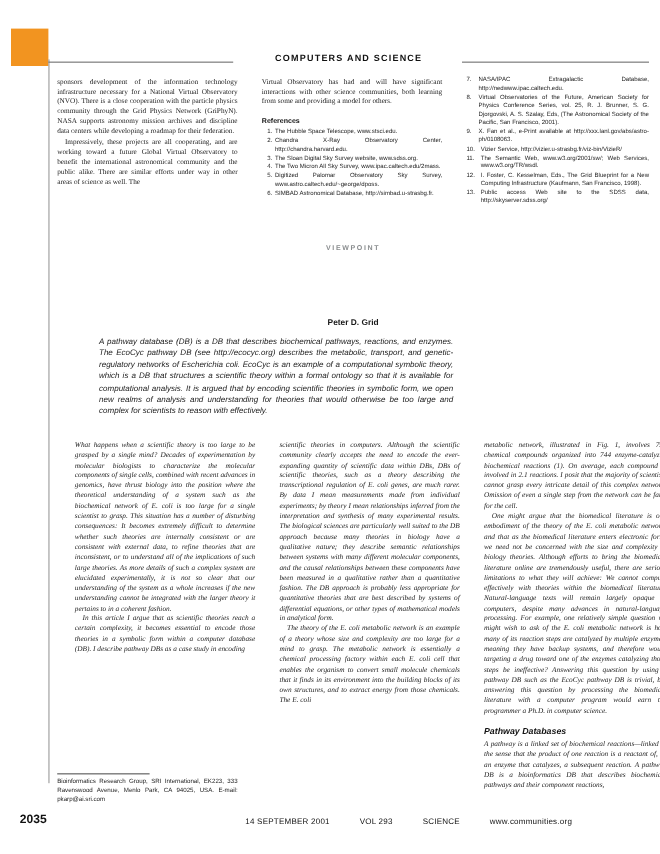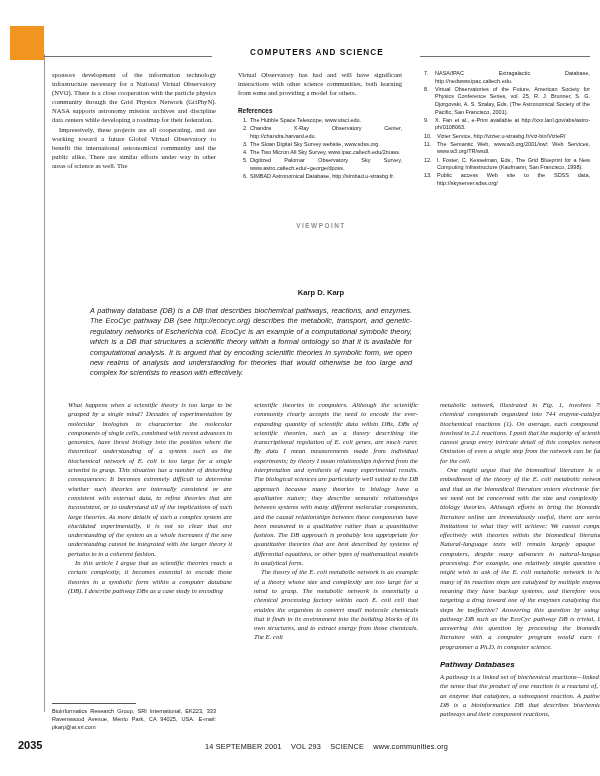--- a/index.html
+++ b/index.html
@@ -234,21 +234,21 @@
   }
   .footer-line {
     position: absolute;
     left: 205px;
     top: 742px;
     font-family: "Liberation Sans", sans-serif;
     font-size: 7.3px;
     letter-spacing: 0.2px;
     color: #111;
   }
-  .footer-line span { margin-right: 7px; }
+  .footer-line span { margin-right: 7px; margin-left: 18px; }
   .footer-line span:last-child { margin-right: 0; }
 </style>
 </head>
 <body>
 
 <div id="page">
 
   <div class="orange-tab"></div>
   <div class="left-rule"></div>
 
@@ -286,21 +286,21 @@
         <li style="position:relative;padding-left:13px"><span style="position:absolute;left:0">10.</span><span>Vizier Service, http://vizier.u-strasbg.fr/viz-bin/VizieR/</span></li>
         <li style="position:relative;padding-left:13px"><span style="position:absolute;left:0">11.</span><span>The Semantic Web, www.w3.org/2001/sw/; Web Services, www.w3.org/TR/wsdl.</span></li>
         <li style="position:relative;padding-left:13px"><span style="position:absolute;left:0">12.</span><span>I. Foster, C. Kesselman, Eds., The Grid Blueprint for a New Computing Infrastructure (Kaufmann, San Francisco, 1998).</span></li>
         <li style="position:relative;padding-left:13px"><span style="position:absolute;left:0">13.</span><span>Public access Web site to the SDSS data, http://skyserver.sdss.org/</span></li>
       </ol>
     </div>
 
   </div>
 
   <div class="viewpoint">VIEWPOINT</div>
-  <div class="article-author">Karp D. Karp</div>
+  <div class="article-author">Peter D. Grid</div>
 
   <div class="abstract">A pathway database (DB) is a DB that describes biochemical pathways, reactions, and enzymes. The EcoCyc pathway DB (see http://ecocyc.org) describes the metabolic, transport, and genetic-regulatory networks of Escherichia coli. EcoCyc is an example of a computational symbolic theory, which is a DB that structures a scientific theory within a formal ontology so that it is available for computational analysis. It is argued that by encoding scientific theories in symbolic form, we open new realms of analysis and understanding for theories that would otherwise be too large and complex for scientists to reason with effectively.</div>
 
   <div class="body3">
     <div class="bodycol b1">
       <p>What happens when a scientific theory is too large to be grasped by a single mind? Decades of experimentation by molecular biologists to characterize the molecular components of single cells, combined with recent advances in genomics, have thrust biology into the position where the theoretical understanding of a system such as the biochemical network of E. coli is too large for a single scientist to grasp. This situation has a number of disturbing consequences: It becomes extremely difficult to determine whether such theories are internally consistent or are consistent with external data, to refine theories that are inconsistent, or to understand all of the implications of such large theories. As more details of such a complex system are elucidated experimentally, it is not so clear that our understanding of the system as a whole increases if the new understanding cannot be integrated with the larger theory it pertains to in a coherent fashion.</p>
       <p>In this article I argue that as scientific theories reach a certain complexity, it becomes essential to encode those theories in a symbolic form within a computer database (DB). I describe pathway DBs as a case study in encoding</p>
     </div>
     <div class="bodycol b2">
       <p>scientific theories in computers. Although the scientific community clearly accepts the need to encode the ever-expanding quantity of scientific data within DBs, DBs of scientific theories, such as a theory describing the transcriptional regulation of E. coli genes, are much rarer. By data I mean measurements made from individual experiments; by theory I mean relationships inferred from the interpretation and synthesis of many experimental results. The biological sciences are particularly well suited to the DB approach because many theories in biology have a qualitative nature; they describe semantic relationships between systems with many different molecular components, and the causal relationships between these components have been measured in a qualitative rather than a quantitative fashion. The DB approach is probably less appropriate for quantitative theories that are best described by systems of differential equations, or other types of mathematical models in analytical form.</p>

